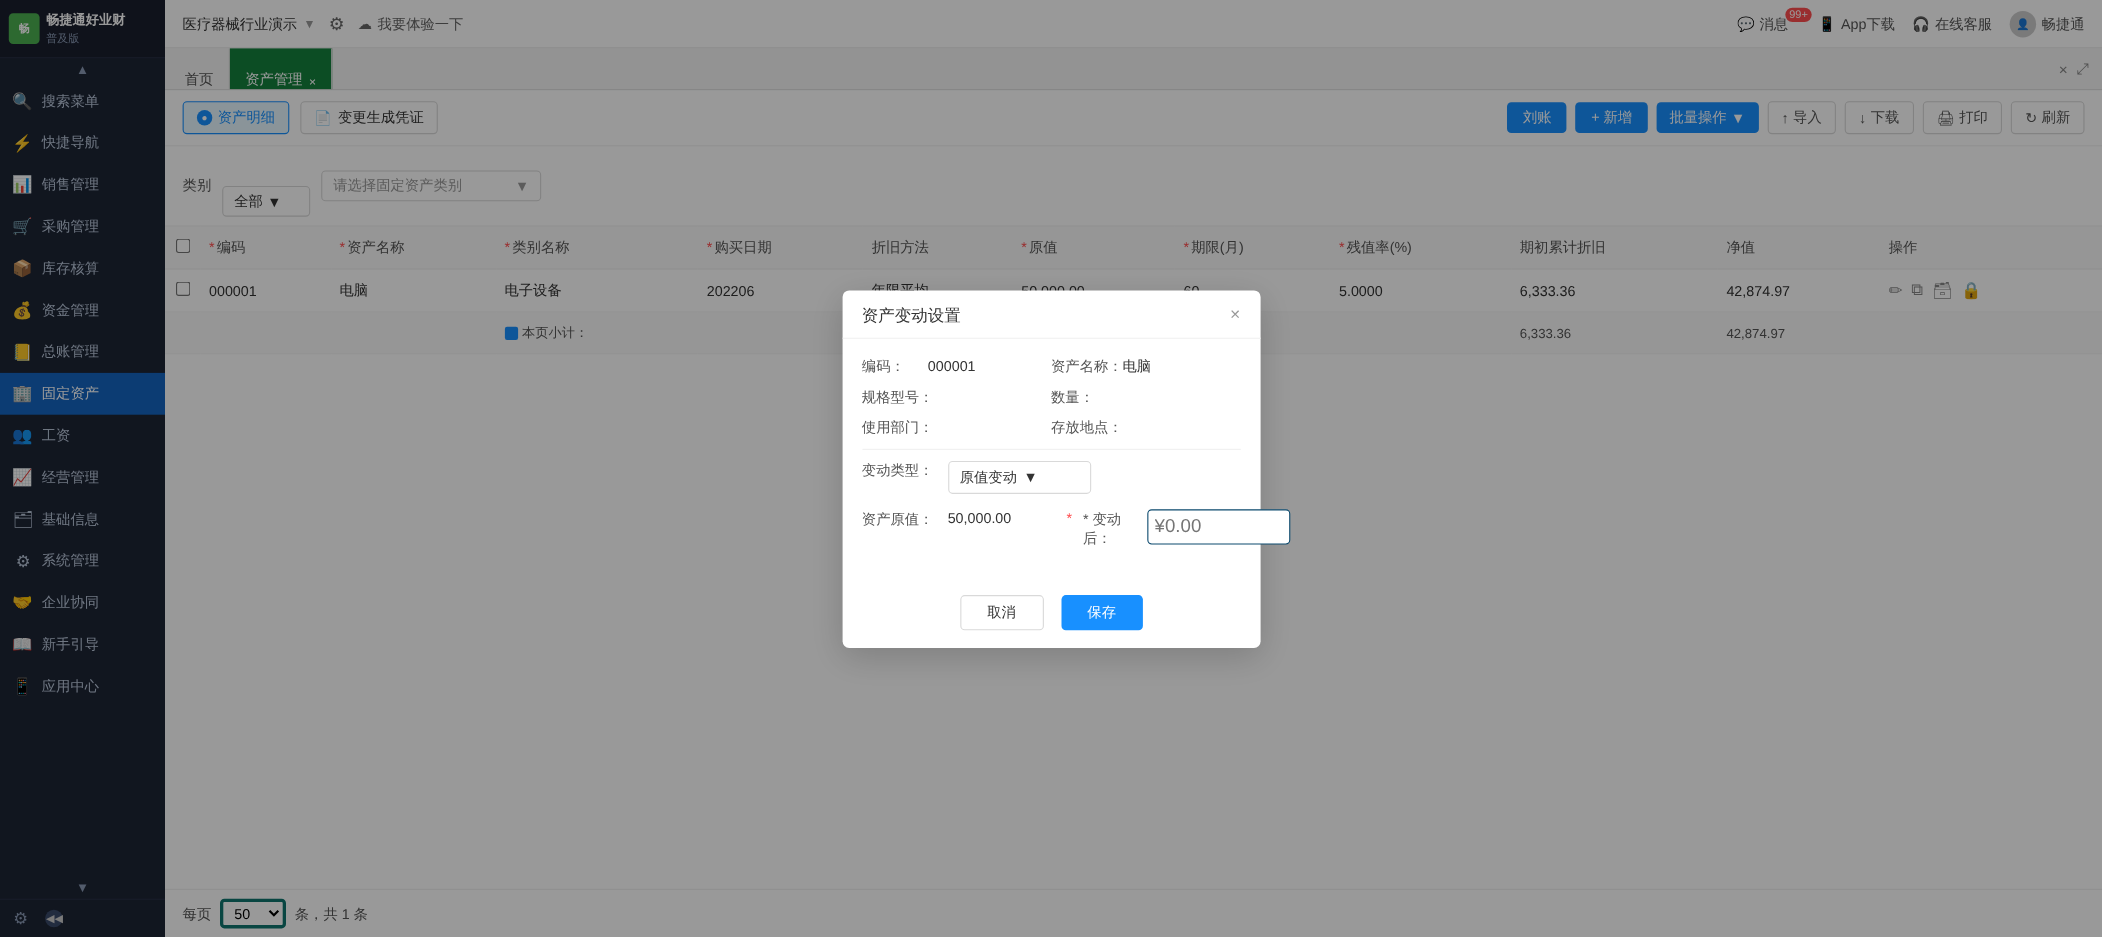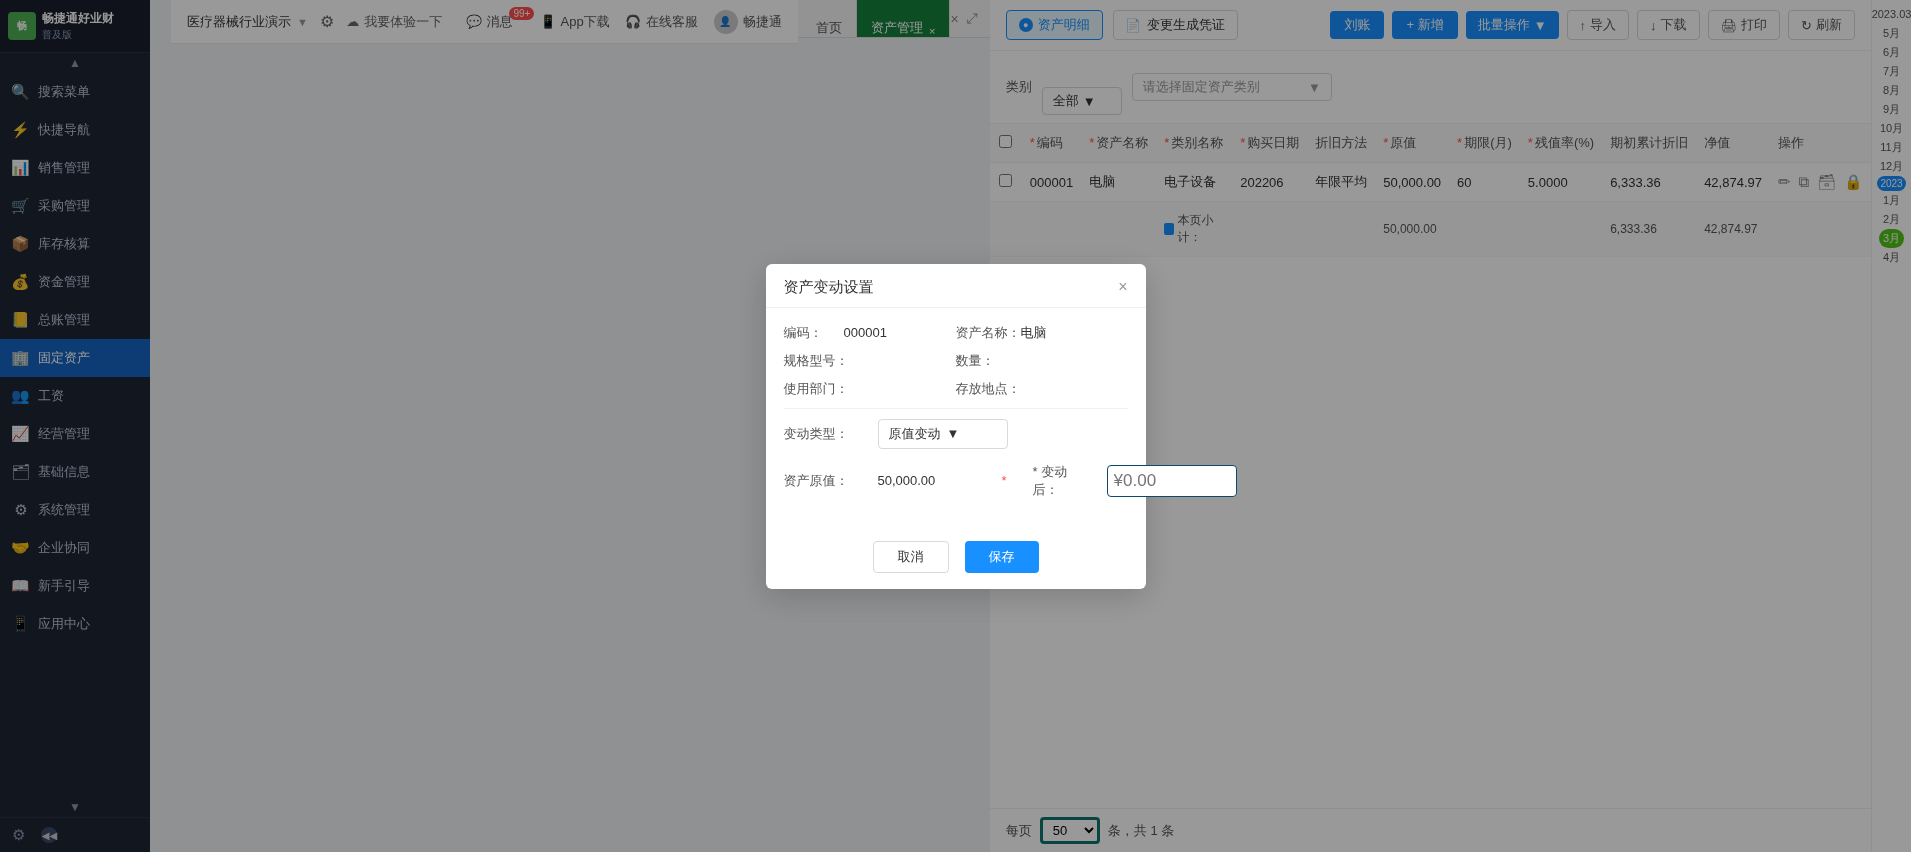--- a/index.html
+++ b/index.html
@@ -16,21 +16,21 @@
     .sidebar-item { display: flex; align-items: center; gap: 8px; padding: 10px 12px; cursor: pointer; color: #b8c5d8; font-size: 13px; transition: background 0.2s; }
     .sidebar-item.active { background: #1565c0; color: #fff; }
     .sidebar-item-icon { width: 18px; height: 18px; display: flex; align-items: center; justify-content: center; font-size: 15px; flex-shrink: 0; }
     .sidebar-bottom { padding: 8px 12px; display: flex; align-items: center; gap: 16px; border-top: 1px solid #2a3045; }
     .sidebar-bottom-icon { color: #8a9ab5; cursor: pointer; font-size: 15px; }
     .sidebar-scroll-btn { width: 16px; height: 16px; background: #3a4a6a; border-radius: 50%; display: flex; align-items: center; justify-content: center; color: #ccc; font-size: 10px; cursor: pointer; }
     .scroll-indicator { display: flex; flex-direction: column; align-items: center; gap: 2px; padding: 4px 0; }
     .scroll-arrow { color: #8a9ab5; font-size: 12px; cursor: pointer; line-height: 1; }
 
     
-    .main { flex: 1; display: flex; flex-direction: row; overflow: hidden; padding-left: 21px; }
+    .main { flex: 1; display: flex; flex-direction: column; overflow: hidden; }
 
     
     .topbar { background: #fff; height: 44px; display: flex; align-items: center; padding: 0 16px; gap: 12px; border-bottom: 1px solid #e8e8e8; flex-shrink: 0; }
     .topbar-company { display: flex; align-items: center; gap: 6px; font-size: 13px; color: #333; }
     .topbar-chevron { color: #999; font-size: 11px; }
     .topbar-settings { color: #666; font-size: 16px; cursor: pointer; }
     .topbar-cloud { display: flex; align-items: center; gap: 5px; color: #666; font-size: 13px; cursor: pointer; }
     .topbar-spacer { flex: 1; }
     .topbar-right { display: flex; align-items: center; gap: 16px; }
     .topbar-badge-wrap { position: relative; display: flex; align-items: center; gap: 4px; color: #555; font-size: 13px; cursor: pointer; }
@@ -97,21 +97,21 @@
     .dialog { background: #fff; border-radius: 6px; width: 380px; box-shadow: 0 8px 32px rgba(0,0,0,0.18); z-index: 101; }
     .dialog-header { display: flex; align-items: center; justify-content: space-between; padding: 14px 18px 10px; border-bottom: 1px solid #f0f0f0; }
     .dialog-title { font-size: 15px; color: #333; font-weight: 500; }
     .dialog-close { color: #999; cursor: pointer; font-size: 16px; }
     .dialog-body { padding: 16px 18px; }
     .dialog-row { display: flex; align-items: flex-start; gap: 0; margin-bottom: 10px; }
     .dialog-col { flex: 1; display: flex; align-items: center; gap: 0; }
     .dialog-label { color: #555; font-size: 13px; min-width: 60px; }
     .dialog-value { color: #333; font-size: 13px; }
     .dialog-divider { border: none; border-top: 1px solid #f0f0f0; margin: 10px 0; }
-    .dialog-field-row { display: flex; align-items: center; gap: 24px; margin-bottom: 14px; }
+    .dialog-field-row { display: flex; align-items: flex-start; gap: 8px; margin-bottom: 14px; }
     .dialog-field-label { color: #555; font-size: 13px; min-width: 70px; }
     .dialog-select { display: flex; align-items: center; gap: 6px; border: 1px solid #d9d9d9; border-radius: 4px; padding: 5px 10px; background: #fff; cursor: pointer; font-size: 13px; color: #333; min-width: 130px; }
     .dialog-input-required { border: 1px solid #0c4a6e; border-radius: 4px; padding: 5px 6px; font-size: 17px; color: #bbb; min-width: 130px; }
     .dialog-footer { display: flex; justify-content: center; gap: 16px; padding: 12px 18px 16px; }
     .btn-cancel { background: #fff; color: #333; border: 1px solid #d9d9d9; border-radius: 4px; padding: 6px 24px; font-size: 13px; cursor: pointer; }
     .btn-save { background: #1890ff; color: #fff; border: none; border-radius: 4px; padding: 6px 24px; font-size: 13px; cursor: pointer; }
     .required-star { color: #ff4d4f; margin-right: 2px; }
   </style>
 </head>
 <body>
@@ -366,36 +366,20 @@
           <span>每页</span>
           <select class="footer-select">
             <option value="50">50</option>
             <option value="100">100</option>
           </select>
           <span>条，共 1 条</span>
         </div>
       </div>
     </div>
 
-    <div class="right-cal">
-      <div class="cal-header">2023.03</div>
-      <div class="cal-month">5月</div>
-      <div class="cal-month">6月</div>
-      <div class="cal-month">7月</div>
-      <div class="cal-month">8月</div>
-      <div class="cal-month">9月</div>
-      <div class="cal-month">10月</div>
-      <div class="cal-month">11月</div>
-      <div class="cal-month">12月</div>
-      <div class="cal-month active" style="background:#1890ff;color:#fff;border-radius:10px;font-size:10px;padding:2px 3px;">2023</div>
-      <div class="cal-month">1月</div>
-      <div class="cal-month">2月</div>
-      <div class="cal-month highlight" style="background:#52c41a;color:#fff;border-radius:10px;">3月</div>
-      <div class="cal-month">4月</div>
-    </div>
   </div>
 </div>
 
 <div class="overlay">
   <div class="dialog">
     <div class="dialog-header">
       <span class="dialog-title">资产变动设置</span>
       <span class="dialog-close">×</span>
     </div>
     <div class="dialog-body">

